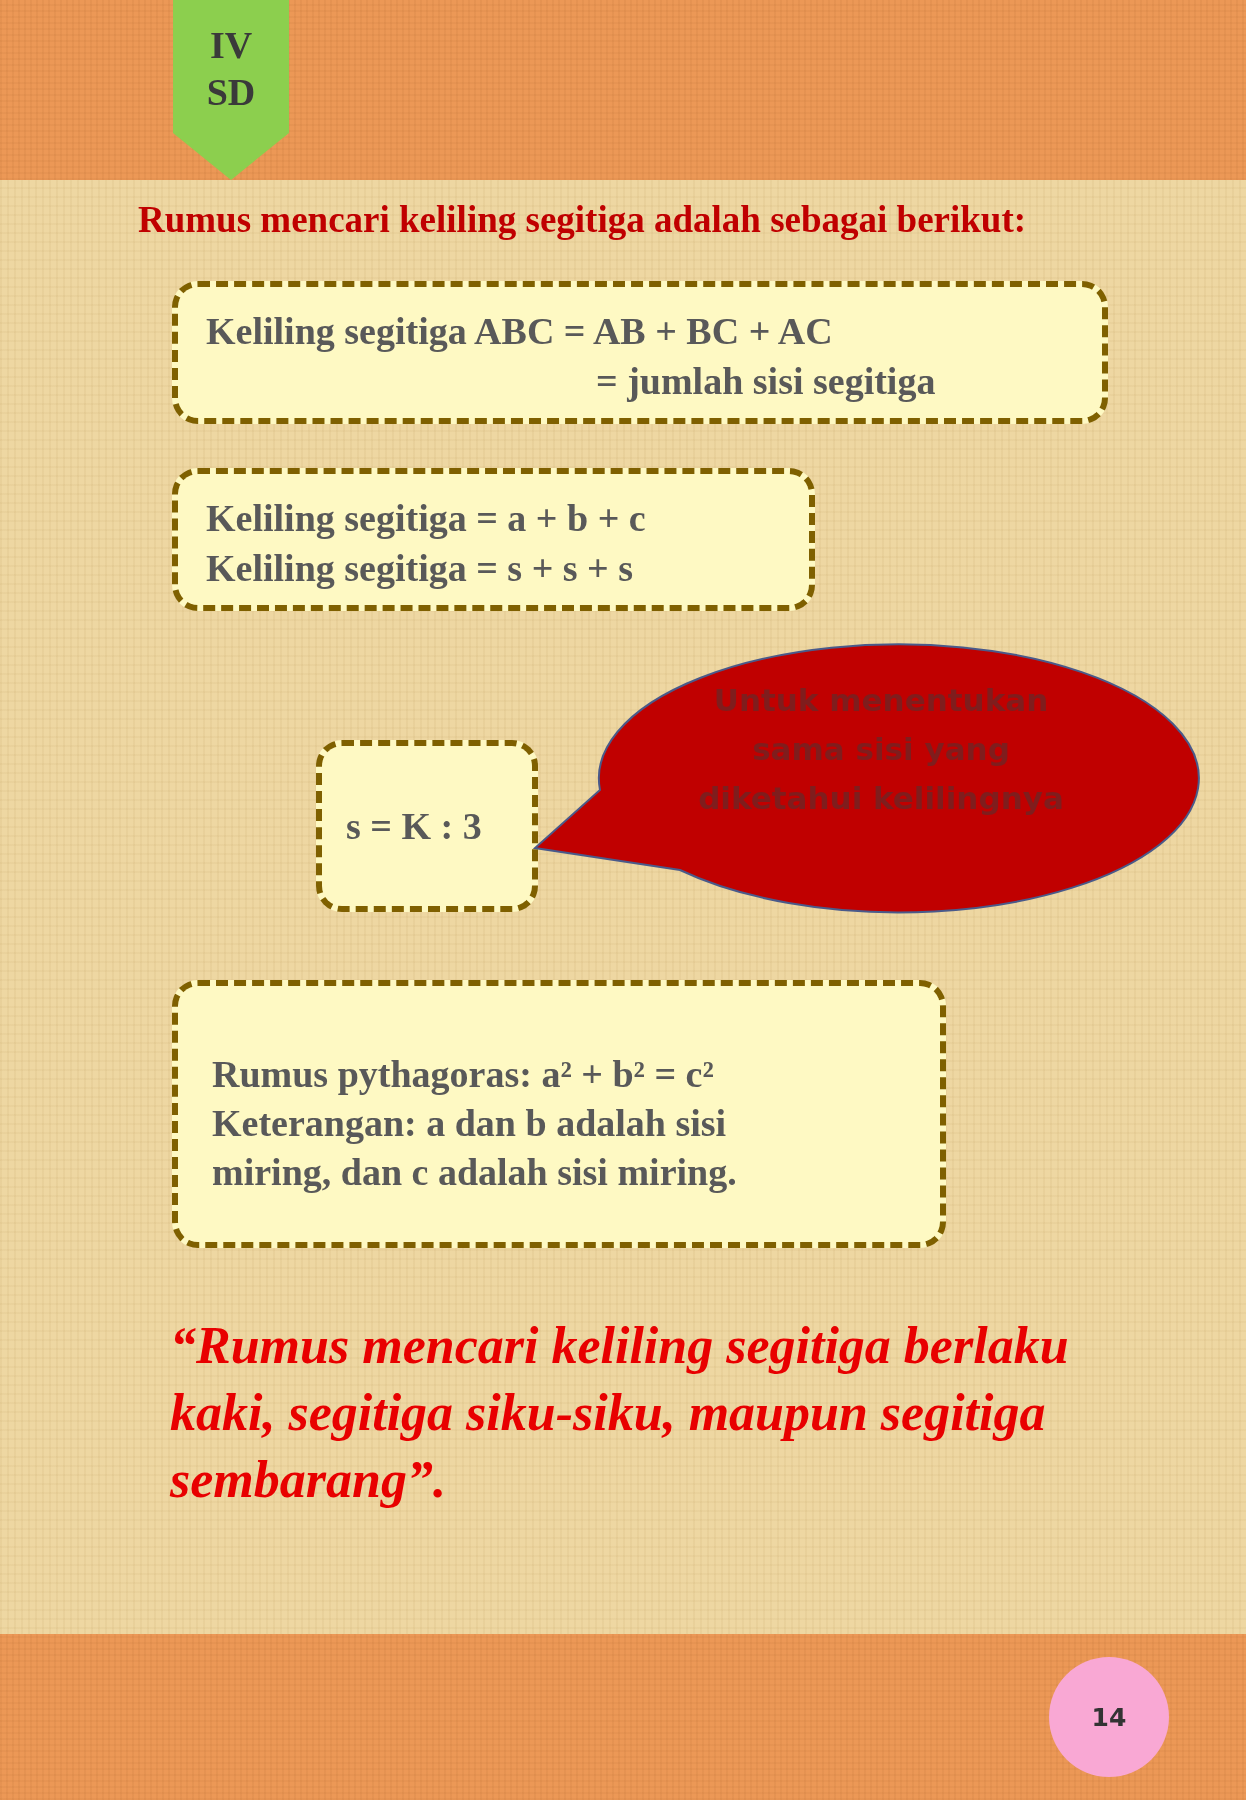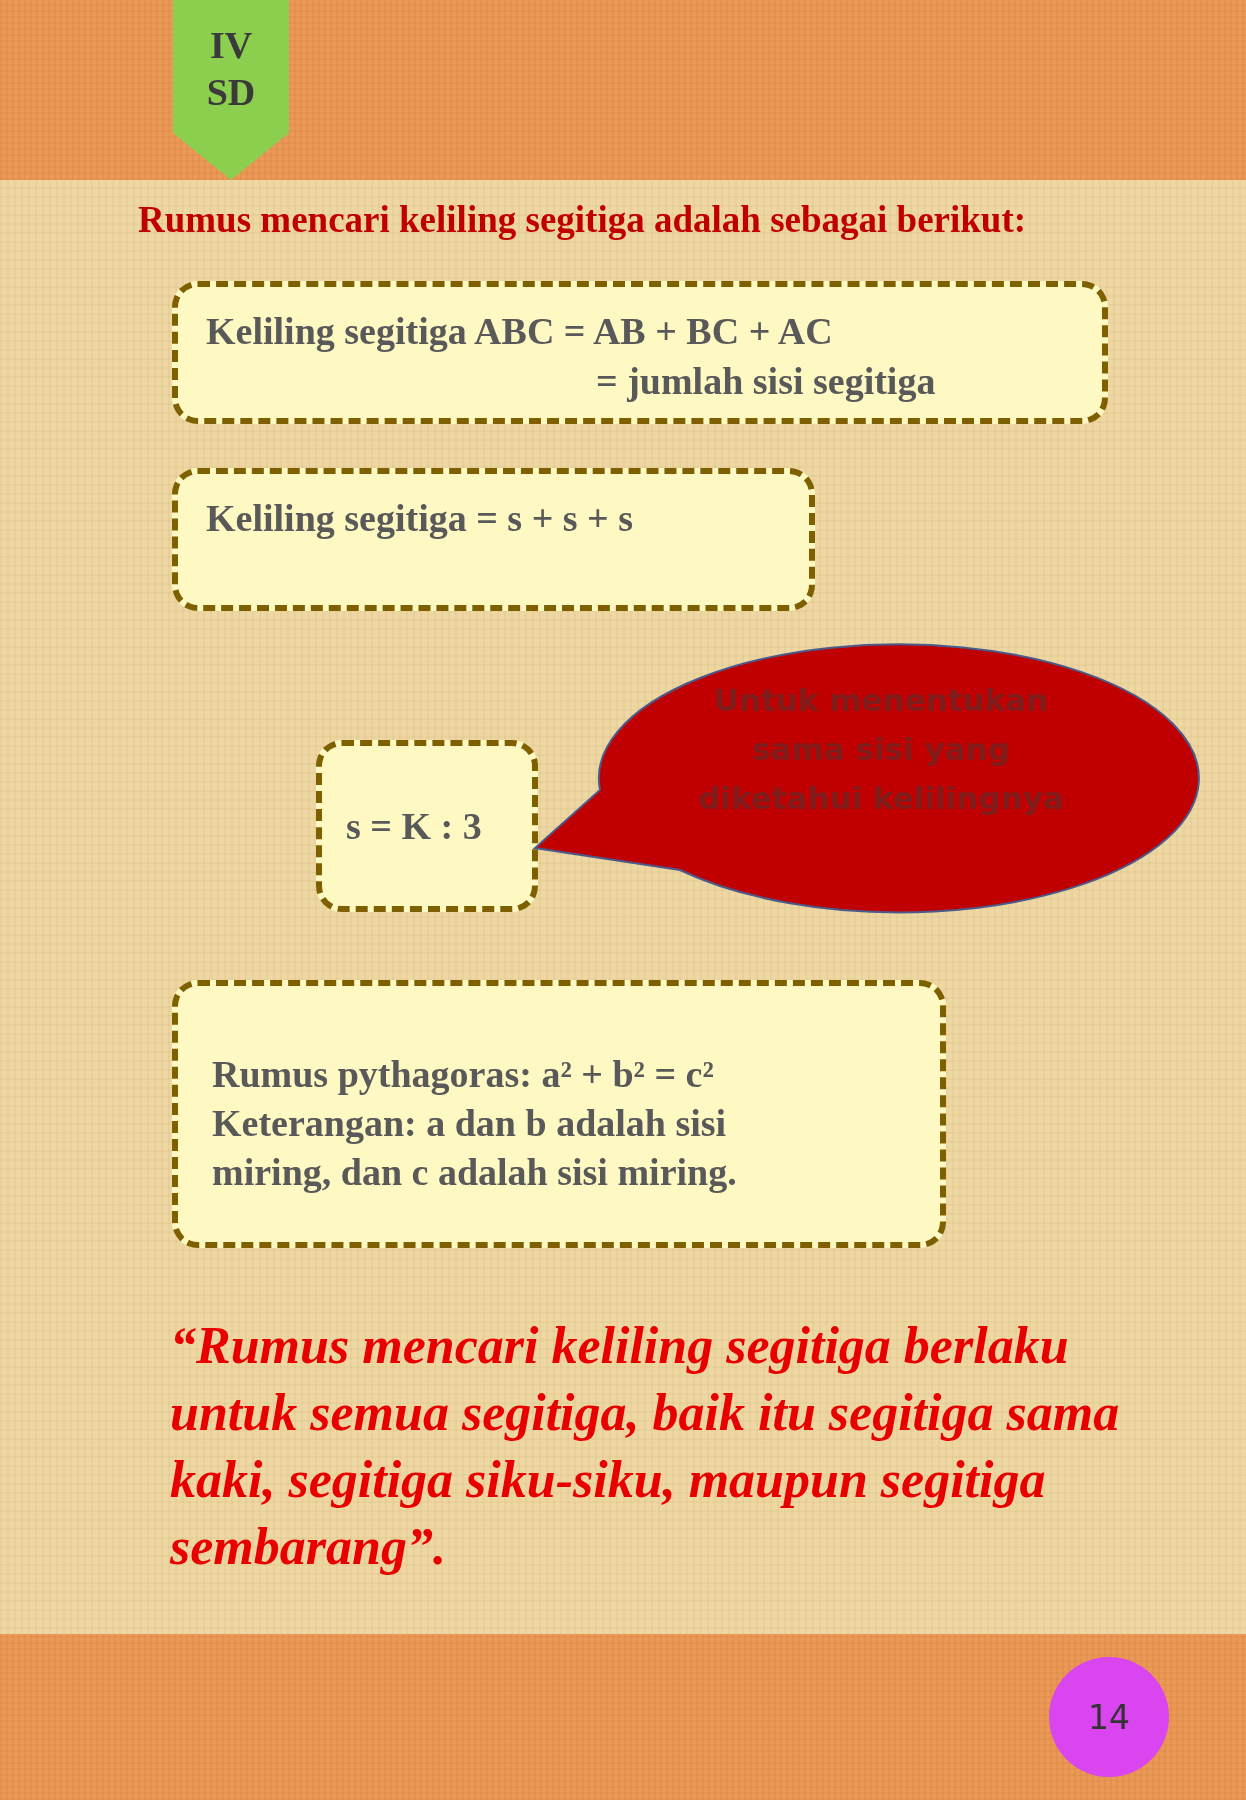--- a/index.html
+++ b/index.html
@@ -28,21 +28,21 @@
   .box1 .indent { padding-left:390px; }
   .box2 { left:172px; top:468px; width:643px; height:143px; padding:19px 0 0 28px; }
   .box3 { left:283px; top:740px; width:222px; height:172px; padding:0 0 0 24px; display:flex; align-items:center;margin-left:33px; }
   .box4 { left:172px; top:980px; width:774px; height:268px; padding:64px 0 0 34px; line-height:49px; }
   .bubble { position:absolute; left:0; top:0; }
   .bubble-text { position:absolute; left:620px; top:676px; width:522px; text-align:center;
     font-family:"DejaVu Sans", sans-serif; font-weight:bold; color:#7f1d1d; font-size:31px; line-height:49px; }
   .quote { position:absolute; left:170px; top:1312px; width:1050px; color:#e80000;
     font-weight:bold; font-style:italic; font-size:52px; line-height:67px; }
   .page-num { position:absolute; left:1049px; top:1657px; width:120px; height:120px; border-radius:50%;
-    background:#d946ef; color:#333; font-family:"DejaVu Sans", sans-serif; font-weight:normal; font-size:33px;
+    background:#f9a8d4; color:#333; font-family:"DejaVu Sans", sans-serif; font-weight:bold; font-size:25px;
     display:flex; align-items:center; justify-content:center; }
 </style>
 </head>
 <body>
 
 <div class="bg-beige"></div>
 <div class="band top"></div>
 <div class="band bottom"></div>
 
 <div class="tab">
@@ -51,20 +51,21 @@
 </div>
 
 <div class="heading">Rumus mencari keliling segitiga adalah sebagai berikut:</div>
 
 <div class="box box1">
   <div class="line">Keliling segitiga ABC = AB + BC + AC</div>
   <div class="line indent">= jumlah sisi segitiga</div>
 </div>
 
 <div class="box box2">
+  <div class="line">Keliling segitiga = a + b + c</div>
   <div class="line">Keliling segitiga = s + s + s</div>
 </div>
 
 <div class="box box3">
   <div class="line">s = K : 3</div>
 </div>
 
 <svg class="bubble" width="1246" height="1000">
   <path d="M 600 790 A 300 134 0 1 1 680 870 L 535 848 Z" fill="#c00000" stroke="#4a5a8a" stroke-width="2"></path>
 </svg>
@@ -75,20 +76,19 @@
 </div>
 
 <div class="box box4">
   <div class="line">Rumus pythagoras: a² + b² = c²</div>
   <div class="line">Keterangan: a dan b adalah sisi</div>
   <div class="line">miring, dan c adalah sisi miring.</div>
 </div>
 
 <div class="quote">
   <div>“Rumus mencari keliling segitiga berlaku</div>
-  <div>untuk semua segitiga, baik itu segitiga sama</div>
   <div>kaki, segitiga siku-siku, maupun segitiga</div>
   <div>sembarang”.</div>
 </div>
 
 <div class="page-num">
   <span>14</span>
 </div>
 
 </body></html>

